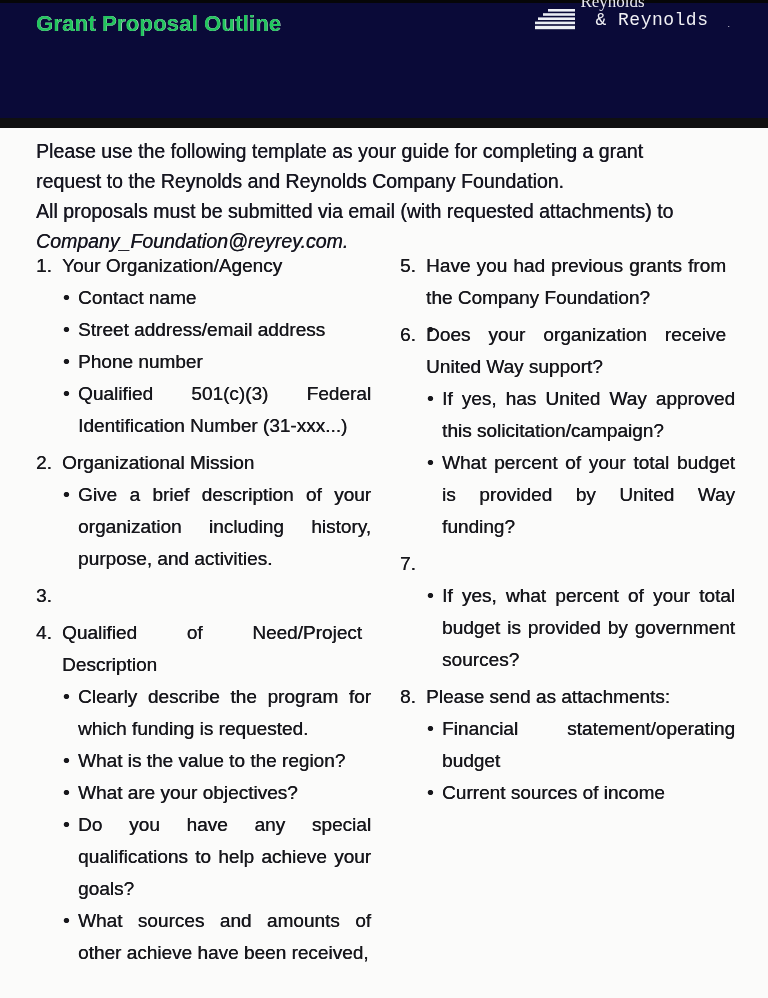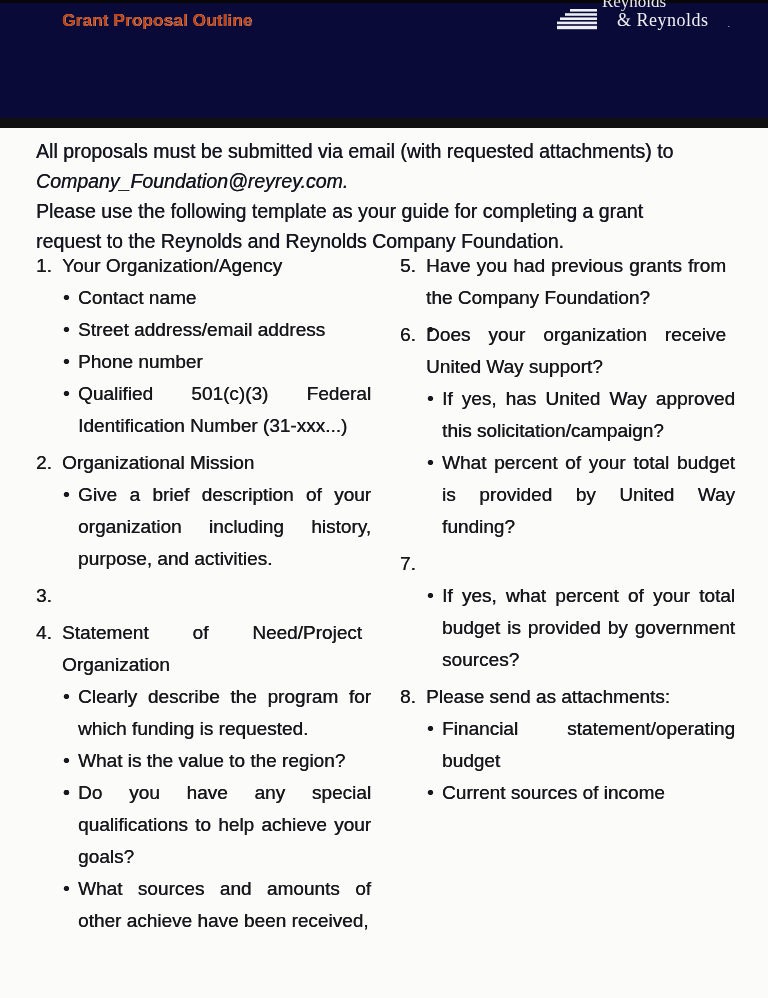--- a/index.html
+++ b/index.html
@@ -10,36 +10,35 @@
     font-family:"Liberation Sans", sans-serif;
     color:#1a1a1a;
   }
   
   .header {
     position:absolute; top:0; left:0; width:768px; height:118px;
     background:#0a0a38; border-top:3px solid #060608;
   }
   .header-title {
     position:absolute; left:36px; top:8px;
-    font-size:17px; font-weight:700; color:#c2410c;
+    font-size:22px; font-weight:700; color:#22c55e;
     letter-spacing:0.2px;
     text-shadow:0.3px 0 0 #f3f3f3;
-    margin-left:26px;
   }
   .logo {
     position:absolute; right:38px; top:5px;
     display:flex; align-items:center; gap:19px;
   }
   .logo-cropped {
     position:absolute; top:-16px; left:46px;
     font-family:"Liberation Serif", serif;
     font-size:17px; color:#e8e8ee; white-space:nowrap;
   }
   .logo-brand {
-    font-family:Liberation Serif, serif;
+    font-family:Liberation Mono, monospace;
     font-size:18px; color:#f0f0f4; letter-spacing:0.5px; white-space:nowrap;
   }
   .logo-mark { font-size:9px; color:#d9d9e2; align-self:flex-end; padding-bottom:3px; }
   
   .divider {
     position:absolute; top:118px; left:0; width:768px; height:10px;
     background:#101011;
   }
   
   .doc { text-shadow:0.35px 0 0 currentColor; }
@@ -81,22 +80,22 @@
         <rect x="1" y="17.8" width="40" height="3.4" fill="#eef0f5"></rect>
       </svg>
       <span class="logo-brand">&amp; Reynolds</span>
       <span class="logo-mark">.</span>
     </div>
   </div>
 
   <div class="divider"></div>
 
   <div class="intro doc">
+    <p>Please use the following template as your guide for completing a grant request to the Reynolds and Reynolds Company Foundation.</p>
     <p><span>All proposals must be submitted via email (with requested attachments) to</span><span class="email">Company_Foundation@reyrey.com.</span></p>
-    <p>Please use the following template as your guide for completing a grant request to the Reynolds and Reynolds Company Foundation.</p>
   </div>
 
   <div class="columns doc">
 
     <div class="col">
 
       <div class="item">
         <div class="item-head">
           <span class="num">1.</span>
           <span class="item-title">Your Organization/Agency</span>
@@ -121,26 +120,26 @@
 
       <div class="item">
         <div class="item-head">
           <span class="num">3.</span>
         </div>
       </div>
 
       <div class="item">
         <div class="item-head">
           <span class="num">4.</span>
-          <span class="item-title">Statement of Need/Project Organization</span>
+          <span class="item-title">Qualified of Need/Project Description</span>
         </div>
         <div class="bullets">
           <div class="bullet"><span class="dot">•</span><span>Clearly describe the program for which funding is requested.</span></div>
           <div class="bullet"><span class="dot">•</span><span>What is the value to the region?</span></div>
-          <div class="bullet"><span class="dot">•</span></div>
+          <div class="bullet"><span class="dot">•</span><span>What are your objectives?</span></div>
           <div class="bullet"><span class="dot">•</span><span>Do you have any special qualifications to help achieve your goals?</span></div>
           <div class="bullet"><span class="dot">•</span><span>What sources and amounts of other achieve have been received,</span></div>
         </div>
       </div>
 
     </div>
 
     <div class="col">
 
       <div class="item">

